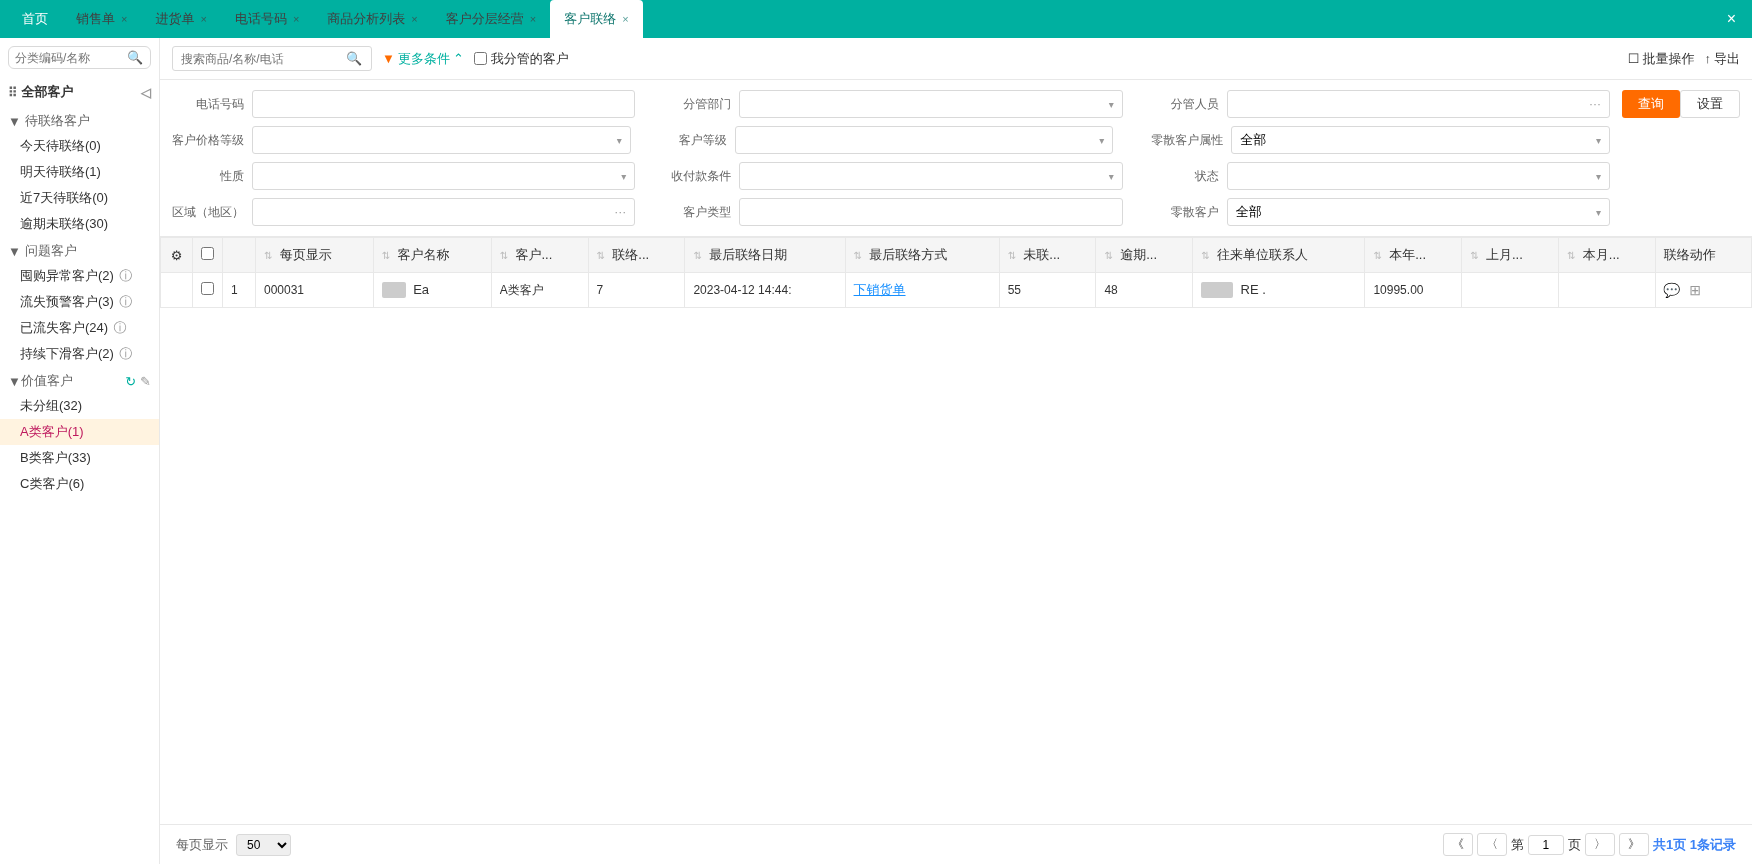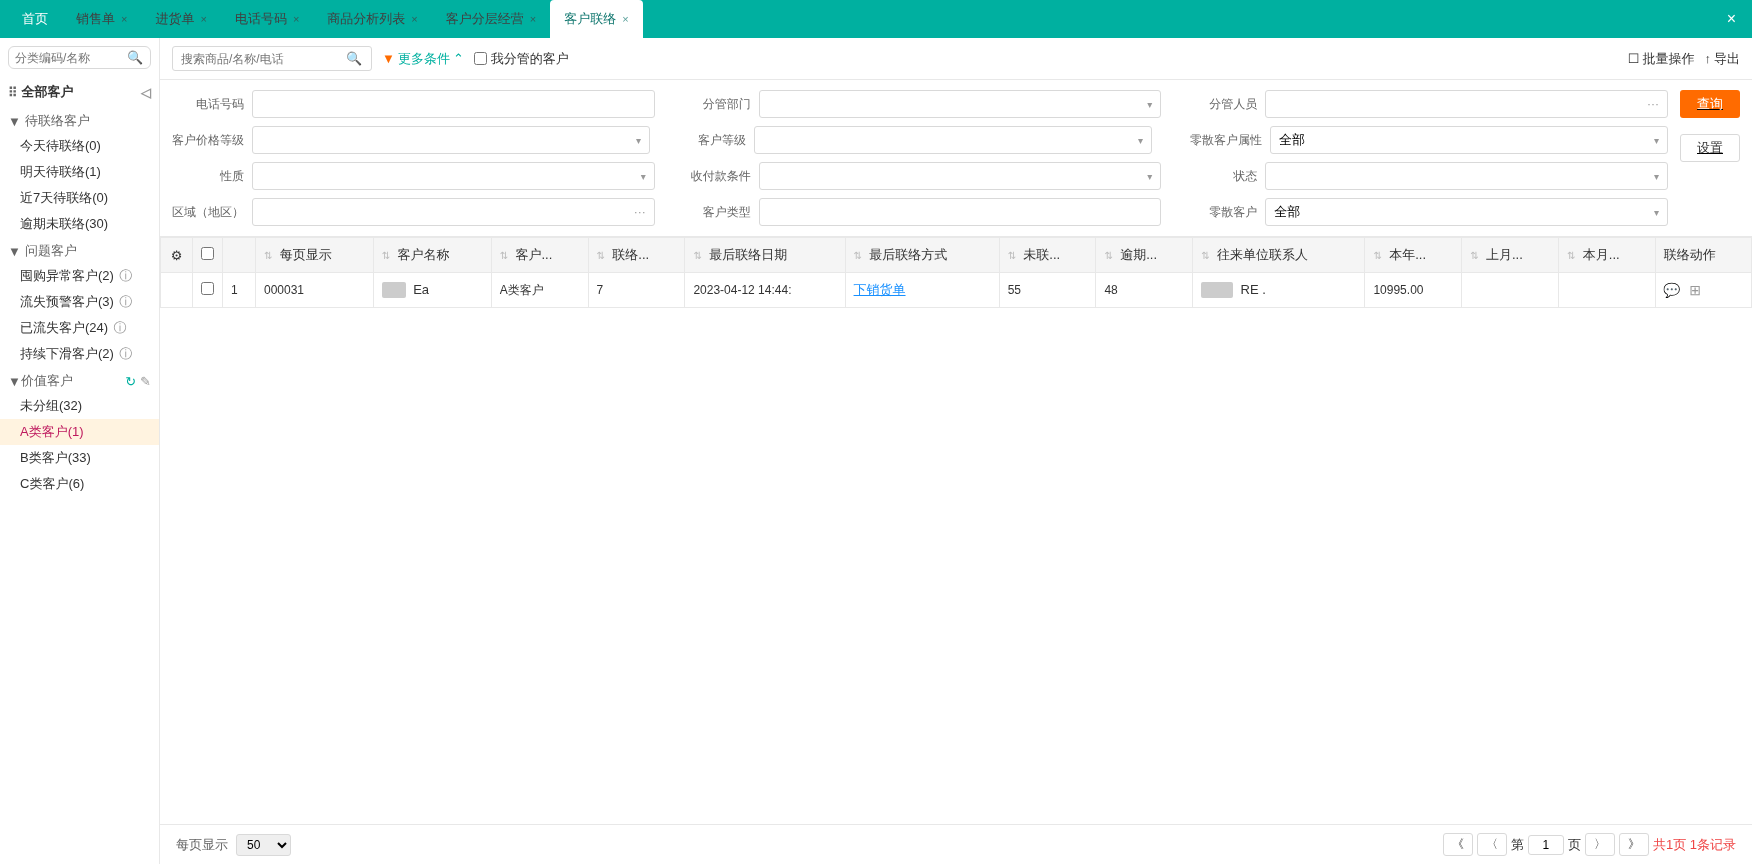--- a/index.html
+++ b/index.html
@@ -82,21 +82,21 @@
     .filter-label { color: #666; font-size: 12px; white-space: nowrap; min-width: 80px; text-align: right; padding-right: 8px; }
     .filter-input {
       flex: 1; border: 1px solid #d9d9d9; border-radius: 3px; padding: 4px 8px; font-size: 12px; outline: none; height: 28px;
     }
     .filter-select {
       flex: 1; border: 1px solid #d9d9d9; border-radius: 3px; padding: 4px 8px; font-size: 12px; height: 28px;
       display: flex; align-items: center; justify-content: space-between; cursor: pointer; background: #fff;
     }
     .filter-select .chevron { color: #999; font-size: 10px; }
     .filter-select .dots { color: #999; font-size: 12px; }
-    .action-buttons { display: flex; flex-direction: column; gap: 16px; padding-left: 12px; text-decoration: underline; }
+    .action-buttons { display: flex; flex-direction: row; gap: 0; padding-left: 12px; }
     .btn-query {
       background: #ff6b00; color: #fff; border: none; border-radius: 3px; padding: 4px 16px; cursor: pointer; font-size: 13px; height: 28px;
     }
     .btn-settings {
       background: #fff; color: #333; border: 1px solid #d9d9d9; border-radius: 3px; padding: 4px 16px; cursor: pointer; font-size: 13px; height: 28px;
     }
 
     
     .table-container { flex: 1; overflow: auto; background: #fff; margin: 0; }
     table { width: 100%; border-collapse: collapse; }
@@ -120,21 +120,21 @@
     }
     .bottom-bar .page-size-label { color: #666; }
     .bottom-bar .page-size-select {
       border: 1px solid #d9d9d9; border-radius: 3px; padding: 2px 6px; font-size: 12px; cursor: pointer;
     }
     .bottom-spacer { flex: 1; }
     .pagination { display: flex; align-items: center; gap: 4px; }
     .page-btn { border: 1px solid #d9d9d9; background: #fff; padding: 2px 8px; cursor: pointer; border-radius: 3px; font-size: 12px; color: #333; }
     .page-btn:disabled { color: #ccc; cursor: default; }
     .page-input { border: 1px solid #d9d9d9; width: 36px; text-align: center; border-radius: 3px; padding: 2px 4px; font-size: 12px; }
-    .page-total { color: #ef4444; }
+    .page-total { color: #3b82f6; font-weight: bold; }
 
     
     .table-container::-webkit-scrollbar { height: 8px; width: 8px; }
     .table-container::-webkit-scrollbar-thumb { background: #ccc; border-radius: 4px; }
 
     .checkbox-cell { width: 28px; text-align: center; }
     .settings-cell { width: 32px; text-align: center; }
   </style>
 </head>
 <body>

